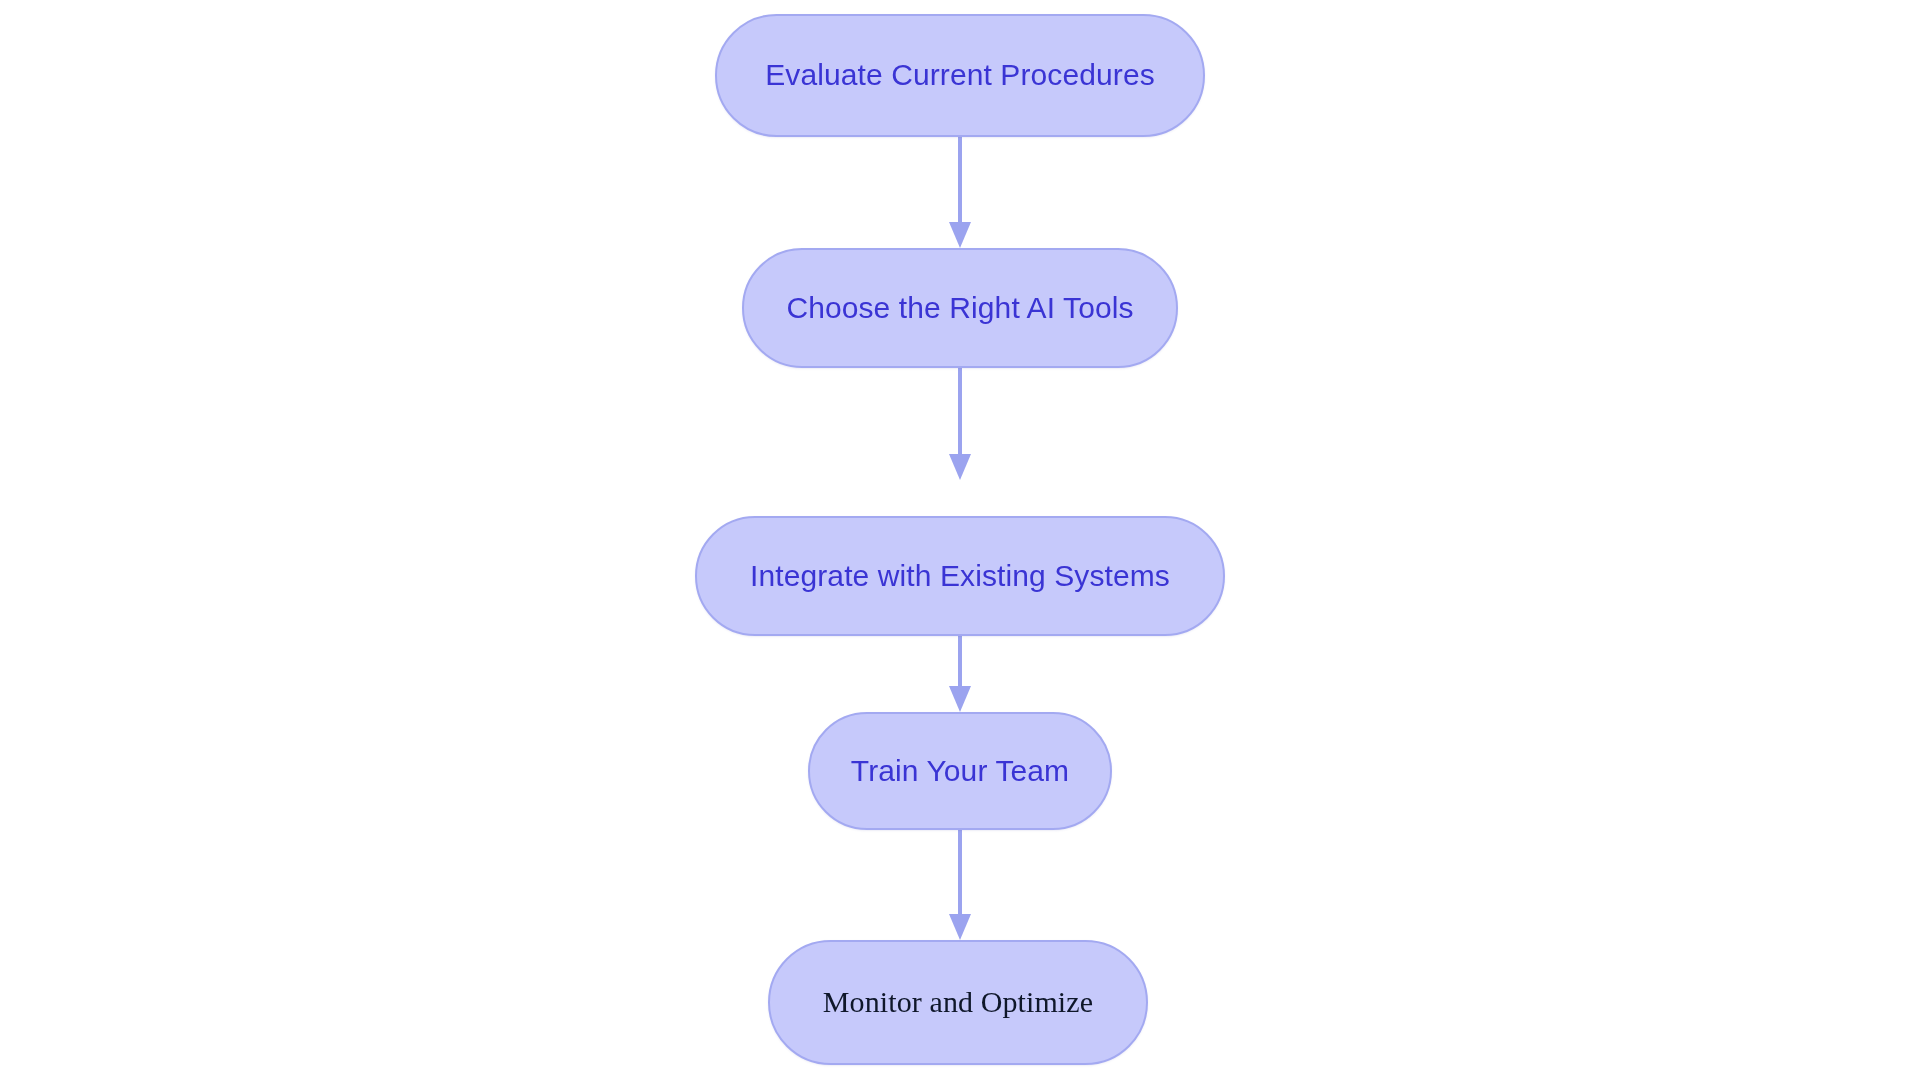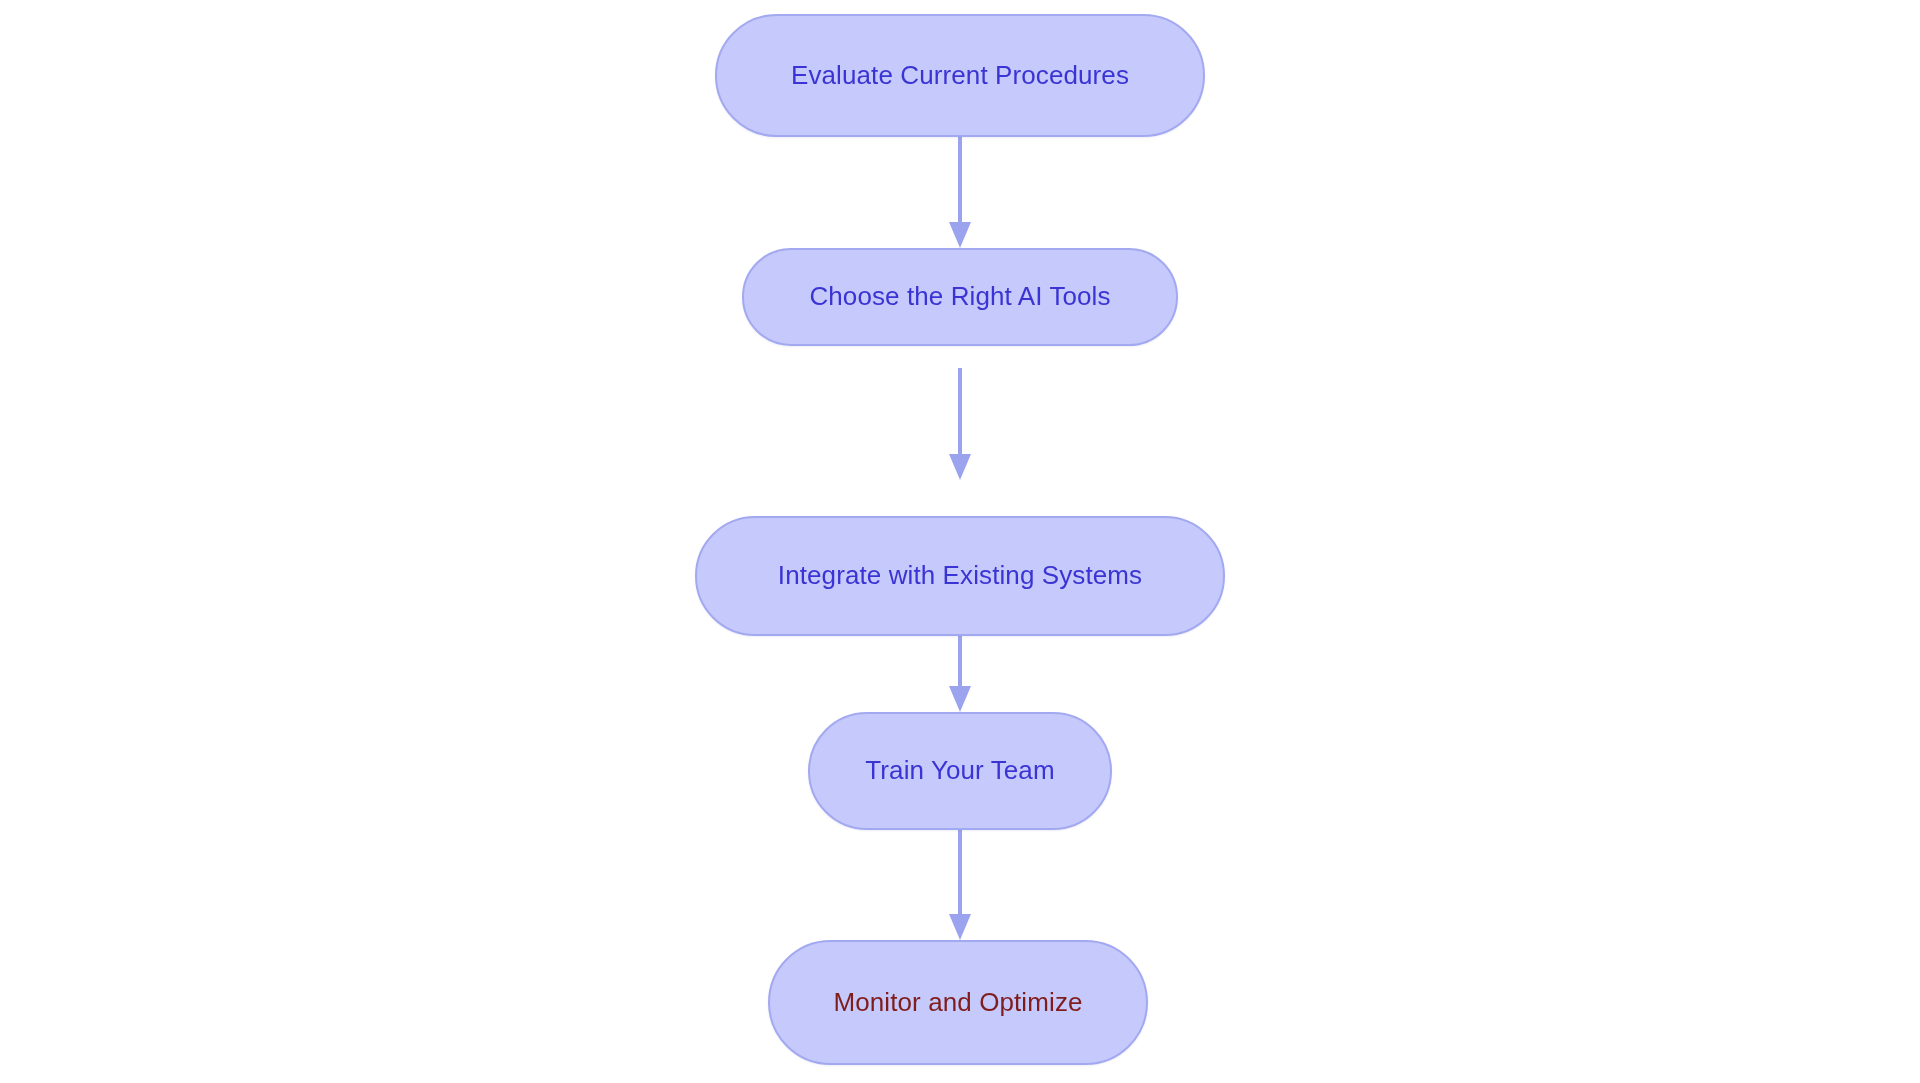--- a/index.html
+++ b/index.html
@@ -38,21 +38,21 @@
     align-items: center;
     justify-content: center;
     background: #c6c9fb;
     border: 2px solid #a3a9f1;
     border-radius: 999px;
     box-shadow: 0 1px 2px rgba(80, 80, 170, 0.10);
   }
 
   .flow-node-label {
     color: #3a34d4;
-    font-size: 26px;
+    font-size: 30px;
     font-weight: 400;
     line-height: 1.15;
     letter-spacing: 0.1px;
     white-space: nowrap;
     text-align: right;
     font-family: "Liberation Sans", "DejaVu Sans", sans-serif;
   }
 </style>
 </head>
 <body>
@@ -69,29 +69,29 @@
         <polygon points="949,686 971,686 960,712" fill="#9ba3ef"></polygon>
         <line x1="960" y1="830" x2="960" y2="916" stroke="#9ba3ef" stroke-width="4"></line>
         <polygon points="949,914 971,914 960,940" fill="#9ba3ef"></polygon>
       </g>
   </svg>
 
   <div class="flow-node" id="node-0" style="left: 715px; top: 14px; width: 490px; height: 123px; background: rgb(198, 201, 251); border-color: rgb(163, 169, 241);">
     <span class="flow-node-label" style="color: rgb(58, 52, 212);">Evaluate Current Procedures</span>
   </div>
 
-  <div class="flow-node" id="node-1" style="left: 742px; top: 248px; width: 436px; height: 98px; background: rgb(198, 201, 251); border-color: rgb(163, 169, 241);">
+  <div class="flow-node" id="node-1" style="left: 742px; top: 248px; width: 436px; height: 120px; background: rgb(198, 201, 251); border-color: rgb(163, 169, 241);">
     <span class="flow-node-label" style="color: rgb(58, 52, 212);">Choose the Right AI Tools</span>
   </div>
 
   <div class="flow-node" id="node-2" style="left: 695px; top: 480px; width: 530px; height: 120px; background: rgb(198, 201, 251); border-color: rgb(163, 169, 241); margin-top: 36px;">
     <span class="flow-node-label" style="color: rgb(58, 52, 212);">Integrate with Existing Systems</span>
   </div>
 
   <div class="flow-node" id="node-3" style="left: 808px; top: 712px; width: 304px; height: 118px; background: rgb(198, 201, 251); border-color: rgb(163, 169, 241);">
     <span class="flow-node-label" style="color: rgb(58, 52, 212);">Train Your Team</span>
   </div>
 
   <div class="flow-node" id="node-4" style="left: 768px; top: 940px; width: 380px; height: 125px; background: rgb(198, 201, 251); border-color: rgb(163, 169, 241);">
-    <span class="flow-node-label" style="color: #7f1d1d;">Monitor and Optimize</span>
+    <span class="flow-node-label" style="color: #0f172a; font-family: Liberation Serif, serif;">Monitor and Optimize</span>
   </div>
 
 </div>
 
 </body></html>

